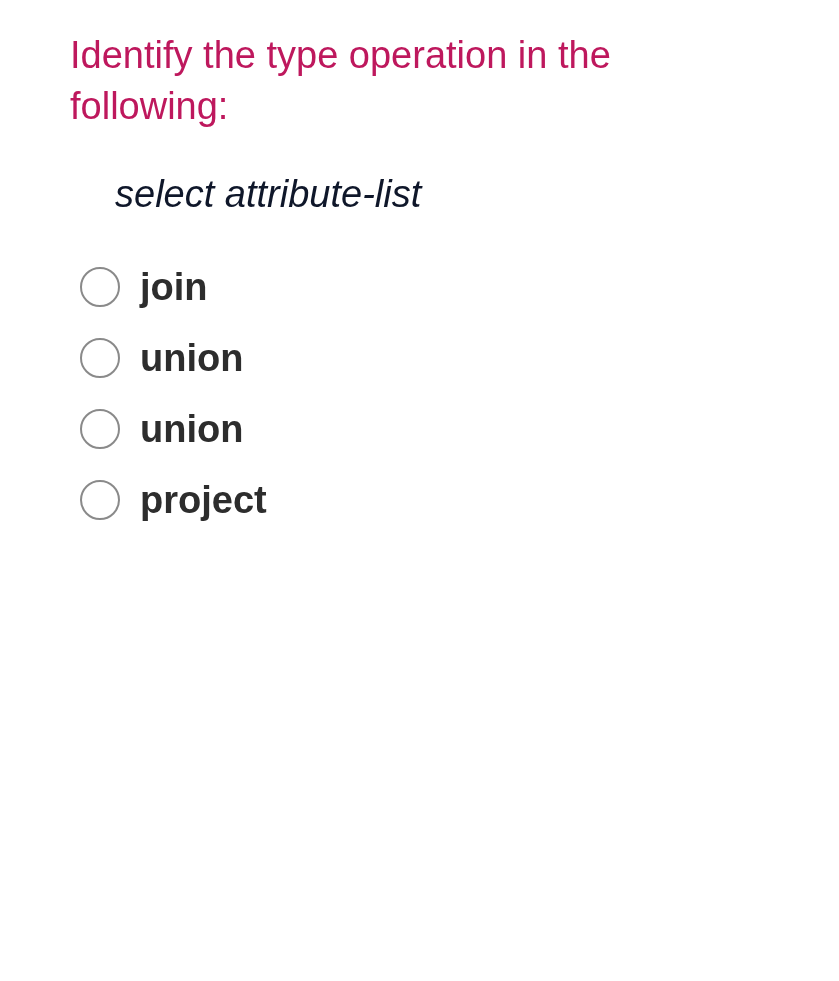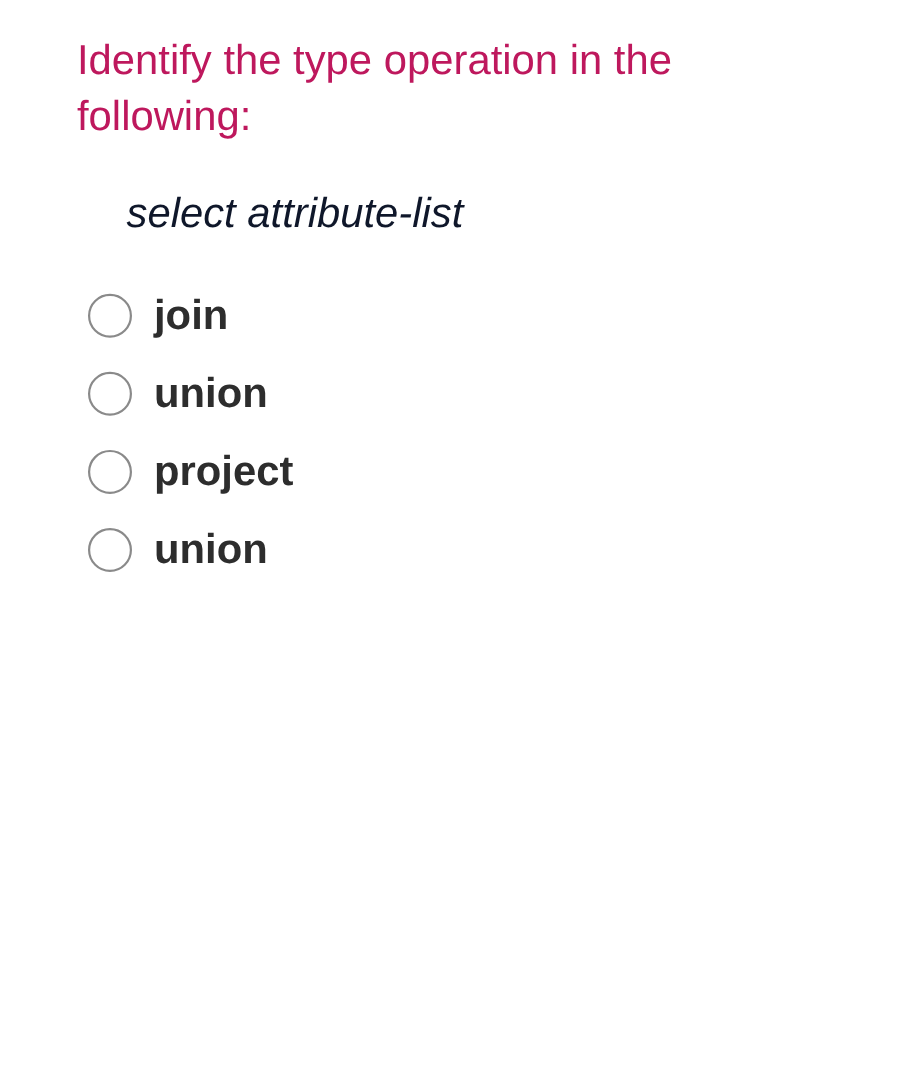--- a/index.html
+++ b/index.html
@@ -68,19 +68,19 @@
   <div class="option">
     <span class="radio-circle"></span>
     <span class="option-label">join</span>
   </div>
   <div class="option">
     <span class="radio-circle"></span>
     <span class="option-label">union</span>
   </div>
   <div class="option">
     <span class="radio-circle"></span>
-    <span class="option-label">project</span>
+    <span class="option-label">union</span>
   </div>
   <div class="option">
     <span class="radio-circle"></span>
-    <span class="option-label">union</span>
+    <span class="option-label">project</span>
   </div>
 </div>
 
 </body></html>

